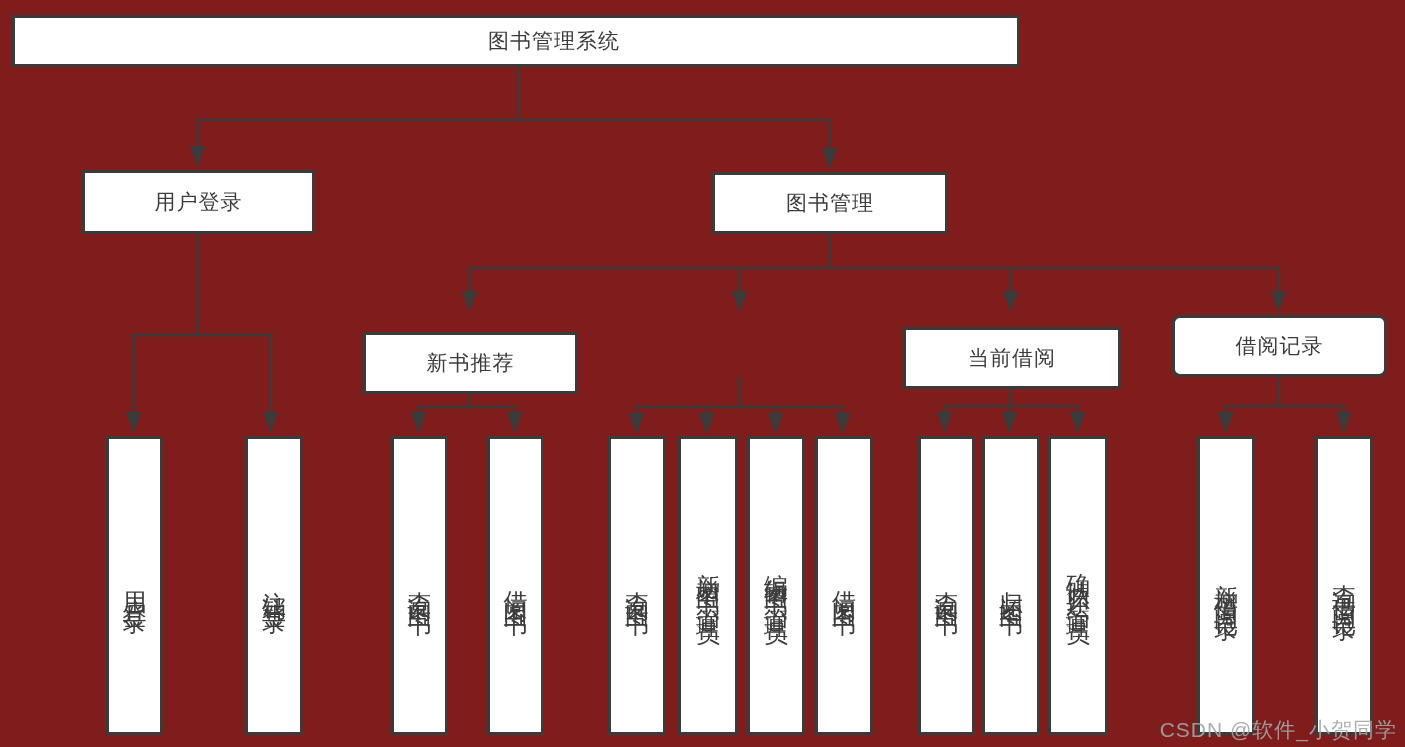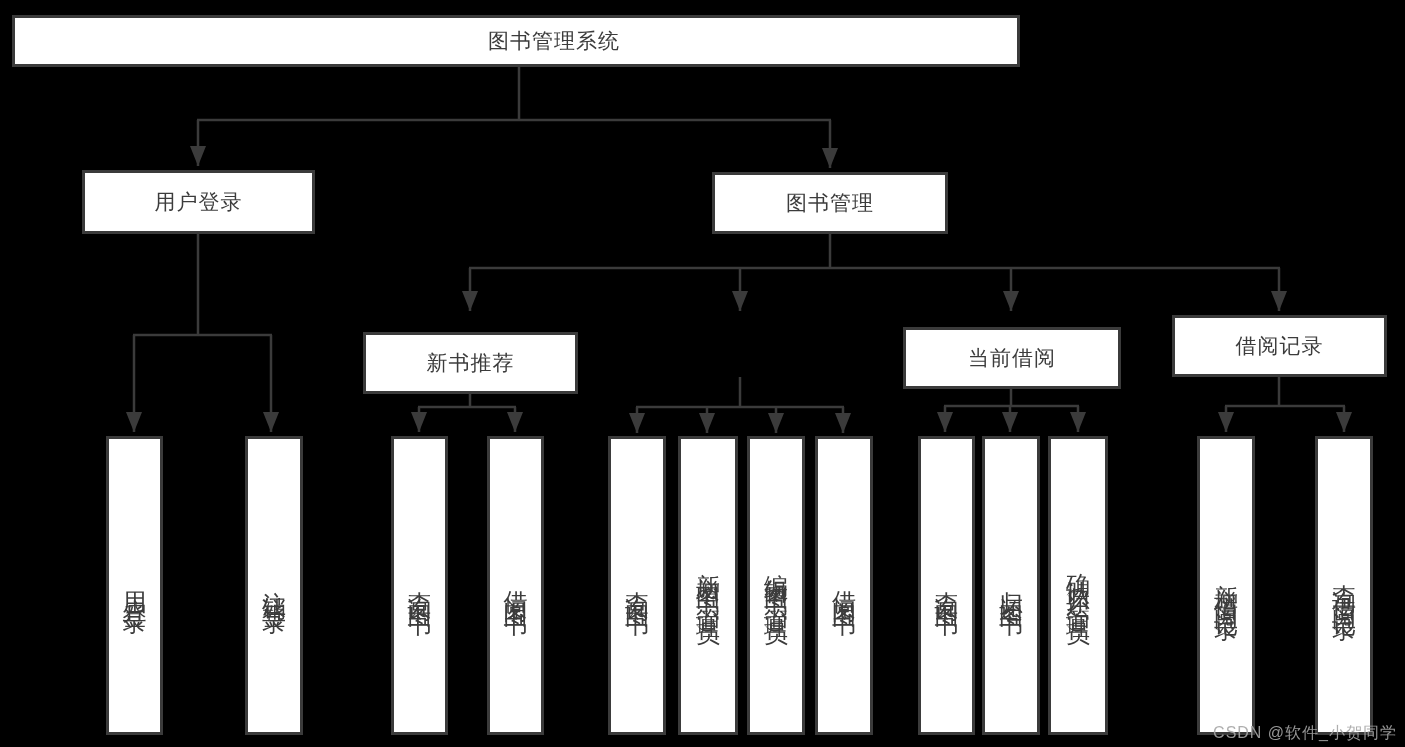--- a/index.html
+++ b/index.html
@@ -1,20 +1,20 @@
 <!DOCTYPE html>
 <html><head>
 <meta charset="utf-8">
 <style>
   html, body { margin: 0; padding: 0; background: #ffffff; }
   .canvas {
     position: relative;
     width: 1405px;
     height: 747px;
-    background: #000000;
+    background: #7f1d1d;
     font-family: "Liberation Sans", "DejaVu Sans", sans-serif;
     color: #3c3c3c;
     overflow: hidden;
   }
   .wires { position: absolute; left: 0; top: 0; width: 1405px; height: 747px; }
   .wires line { stroke: #3b3b3b; stroke-width: 2.5; }
   .node {
     position: absolute;
     box-sizing: border-box;
     background: #ffffff;
@@ -30,21 +30,21 @@
     text-orientation: mixed;
     font-size: 24px;
     letter-spacing: 7px;
     line-height: 1;
     white-space: nowrap;
   }
   .watermark {
     position: absolute;
     right: 8px;
     bottom: 3px;
-    font-size: 16px;
+    font-size: 21px;
     letter-spacing: 1px;
     color: rgba(165,165,165,0.9);
     white-space: nowrap;
     z-index: 5;
   }
 </style>
 </head>
 <body>
 
 <div class="canvas">
@@ -107,21 +107,21 @@
   <div class="node" style="left:712px; top:172px; width:236px; height:62px;justify-content:center;">
     <span class="hlabel">图书管理</span>
   </div>
 
   <div class="node" style="left:363px; top:332px; width:215px; height:62px;">
     <span class="hlabel">新书推荐</span>
   </div>
   <div class="node" style="left:903px; top:327px; width:218px; height:62px;">
     <span class="hlabel">当前借阅</span>
   </div>
-  <div class="node" style="left:1172px; top:315px; width:215px; height:62px;">
+  <div class="node" style="left:1172px; top:315px; width:215px; height:62px;border-radius:8px;">
     <span class="hlabel">借阅记录</span>
   </div>
 
   <div class="node" style="left:106px; top:436px; width:57px; height:299px;">
     <span class="vlabel">用户登录</span>
   </div>
   <div class="node" style="left:245px; top:436px; width:58px; height:299px;">
     <span class="vlabel">注销登录</span>
   </div>
 

